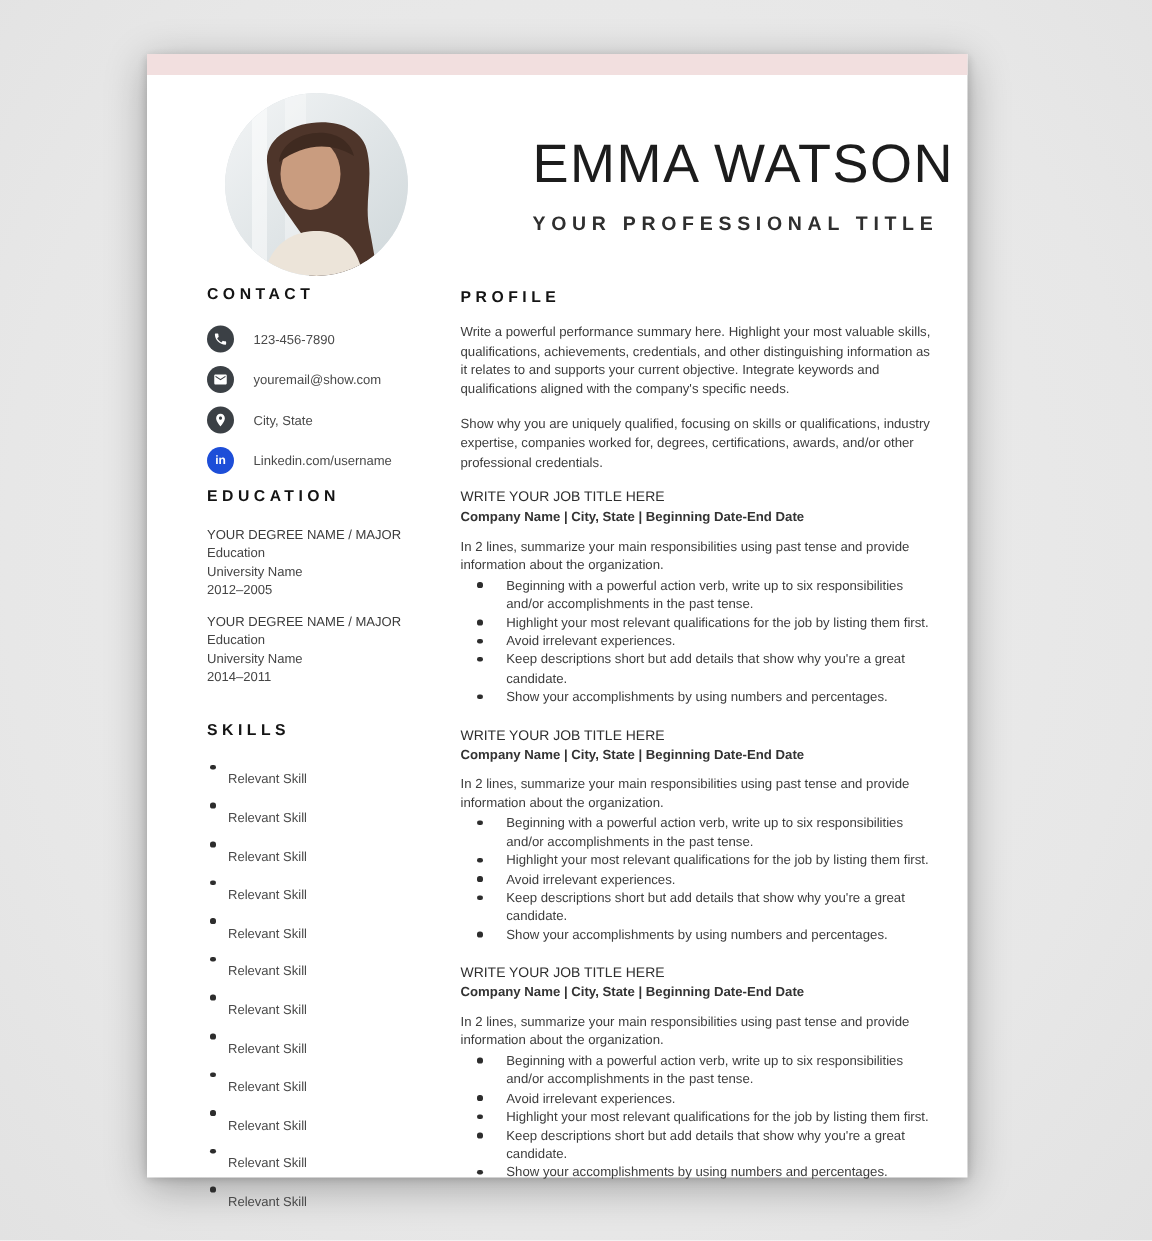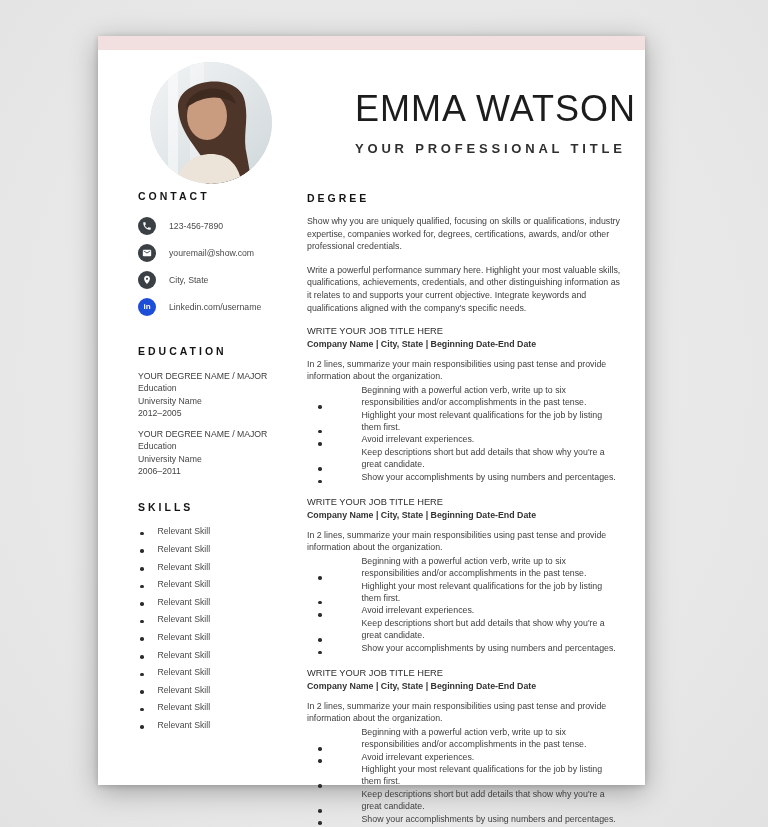--- a/index.html
+++ b/index.html
@@ -41,43 +41,43 @@
   .icon-badge {
     flex:none; width:18px; height:18px; border-radius:50%;
     display:flex; align-items:center; justify-content:center;
     color:#fff;
   }
   .icon-badge svg { width:10px; height:10px; fill:#fff; }
   .icon-badge .in-txt { font-size:8px; font-weight:bold; color:#fff; line-height:1; }
   .contact-label { margin-left:13px; font-size:8.7px; color:#4a4a4a; }
 
   
-  .edu-section { margin-top:29px; }
+  .edu-section { margin-top:9px; }
   .edu-entry { margin-top:13px; }
   .edu-entry + .edu-entry { margin-top:9px; }
   .edu-line { font-size:8.7px; line-height:12.3px; color:#454545; }
   .edu-degree { color:#3c3c3c; }
 
   
   .skills-section { margin-top:24px; }
   .skills-list { margin-top:12px; }
-  .skill-row { display:flex; align-items:center; margin-bottom:5.6px; }
+  .skill-row { display:flex; align-items:flex-start; margin-bottom:5.6px;flex-direction:column; }
   .dot { flex:none; width:3.5px; height:3.5px; border-radius:50%; background:#2d2d2d; margin:4.5px 0 0 2px; }
   .skill-row .txt { margin-left:14px; font-size:8.7px; line-height:12px; color:#4a4a4a; }
 
   
   .body-text { font-size:8.8px; line-height:12.6px; color:#3d3d3d; }
   .profile-para { margin-top:11px; }
   .exp-heading { margin-top:15px; }
   .job { margin-top:11px; margin-bottom:13px; }
   .job-title { font-size:9.3px; color:#2e2e2e; line-height:12px; }
   .job-meta { font-size:8.8px; font-weight:bold; color:#333333; line-height:12.5px; margin-top:1px; }
   .job-summary { margin-top:7px; }
   .job-bullets { margin-top:1px; }
-  .bullet-row { display:flex; align-items:flex-end;gap:24px; }
+  .bullet-row { display:flex; align-items:flex-start; }
   .bullet-row .dot { margin:4.5px 0 0 11px; }
   .bullet-row .txt { margin-left:16px; flex:1; font-size:8.8px; line-height:12.4px; color:#3d3d3d; }
 </style>
 </head>
 <body>
 
 <div class="page">
   <div class="accent-bar" style="background: rgb(242, 223, 223);"></div>
 
   <div class="photo">
@@ -149,21 +149,21 @@
       <div class="edu-entry">
         <div class="edu-line edu-degree">YOUR DEGREE NAME / MAJOR</div>
         <div class="edu-line">Education</div>
         <div class="edu-line">University Name</div>
         <div class="edu-line">2012–2005</div>
       </div>
       <div class="edu-entry">
         <div class="edu-line edu-degree">YOUR DEGREE NAME / MAJOR</div>
         <div class="edu-line">Education</div>
         <div class="edu-line">University Name</div>
-        <div class="edu-line">2006–2011</div>
+        <div class="edu-line">2014–2011</div>
       </div>
     </div>
 
     <div class="skills-section">
       <div class="section-heading">SKILLS</div>
       <div class="skills-list">
 
           <div class="skill-row">
             <span class="dot"></span>
             <span class="txt">Relevant Skill</span>
@@ -222,23 +222,23 @@
           <div class="skill-row">
             <span class="dot"></span>
             <span class="txt">Relevant Skill</span>
           </div>
 
       </div>
     </div>
   </div>
 
   <div class="right-col">
-    <div class="section-heading">DEGREE</div>
+    <div class="section-heading">PROFILE</div>
+    <div class="body-text profile-para">Write a powerful performance summary here. Highlight your most valuable skills, qualifications, achievements, credentials, and other distinguishing information as it relates to and supports your current objective. Integrate keywords and qualifications aligned with the company's specific needs.</div>
     <div class="body-text profile-para">Show why you are uniquely qualified, focusing on skills or qualifications, industry expertise, companies worked for, degrees, certifications, awards, and/or other professional credentials.</div>
-    <div class="body-text profile-para">Write a powerful performance summary here. Highlight your most valuable skills, qualifications, achievements, credentials, and other distinguishing information as it relates to and supports your current objective. Integrate keywords and qualifications aligned with the company's specific needs.</div>
 
 
     <div class="job">
       <div class="job-title">WRITE YOUR JOB TITLE HERE</div>
       <div class="job-meta">Company Name  | City, State  | Beginning Date-End Date</div>
       <div class="body-text job-summary">In 2 lines, summarize your main responsibilities using past tense and provide information about the organization.</div>
       <div class="job-bullets">
 
           <div class="bullet-row">
             <span class="dot"></span>

